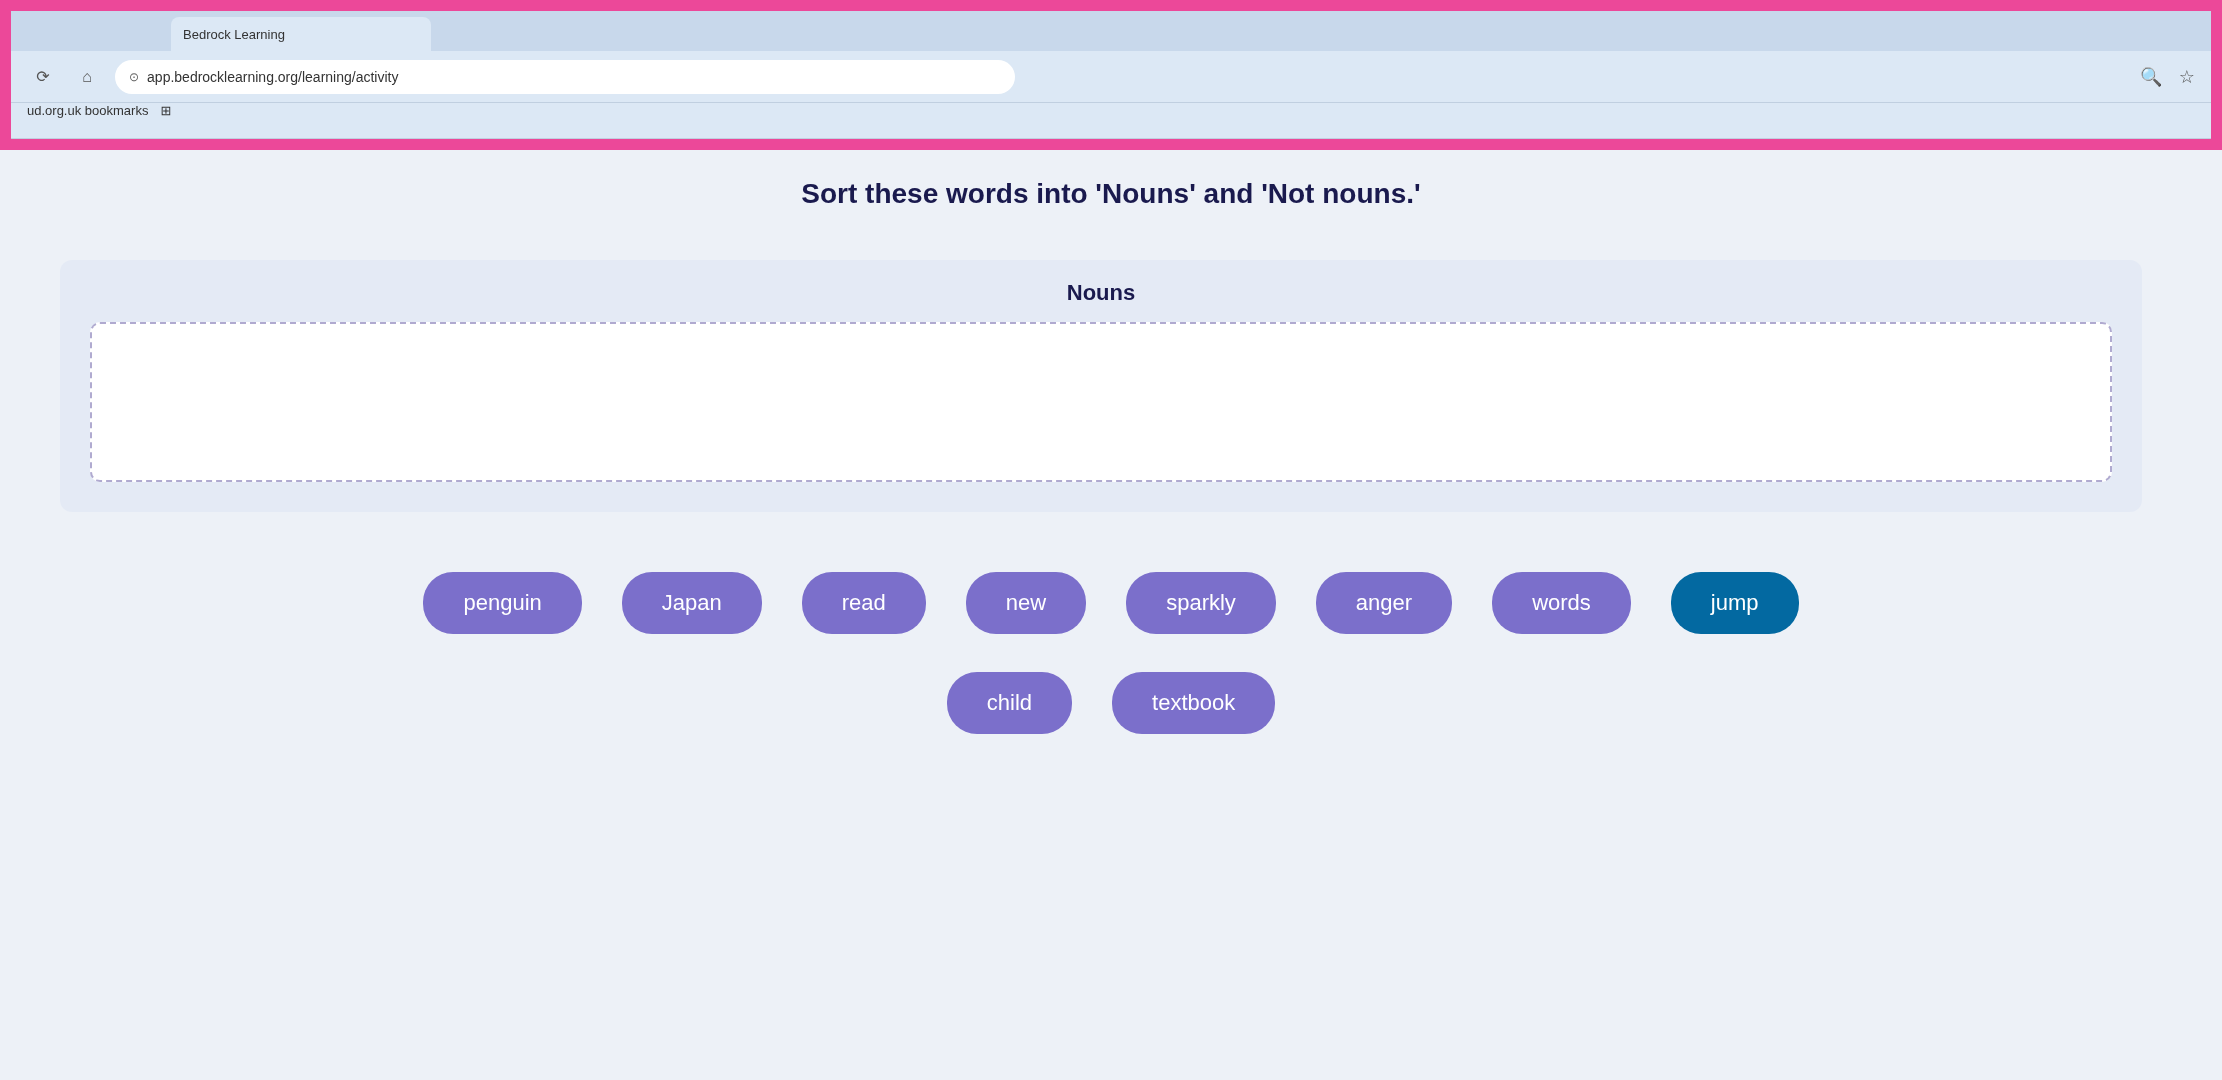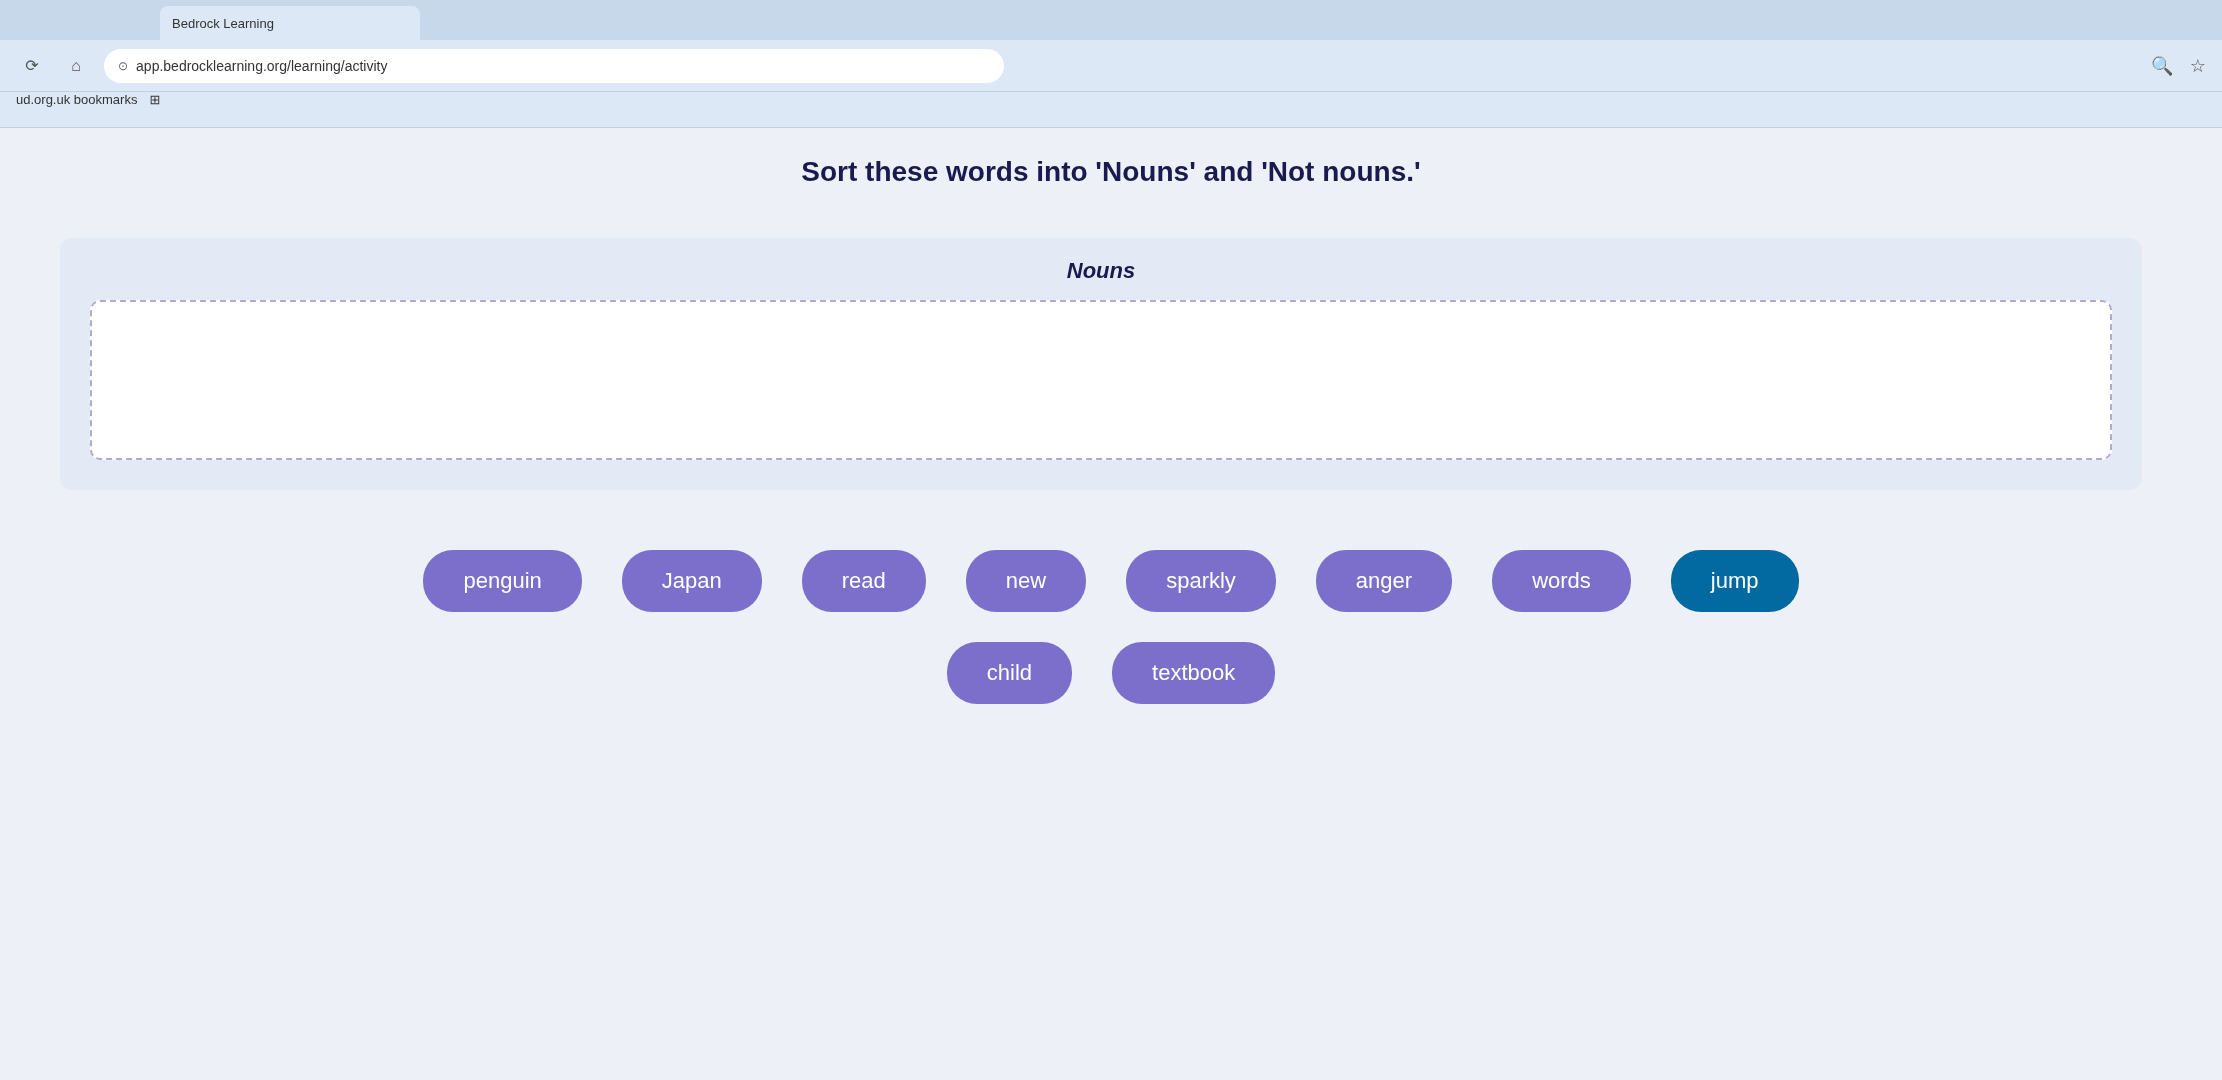--- a/index.html
+++ b/index.html
@@ -11,22 +11,22 @@
     body {
       font-family: Arial, sans-serif;
       background: #e8eef5;
       width: 2222px;
       min-height: 1080px;
       overflow-x: hidden;
     }
 
     
     .browser-chrome {
-      background: #ffffff;
-      padding: 0;
+      background: #ec4899;
+      padding: 11px;
     }
 
     .browser-tab-bar {
       background: #c8d8eb;
       height: 40px;
       display: flex;
       align-items: flex-end;
       padding-left: 160px;
     }
 
@@ -120,21 +120,20 @@
       color: #1a1a4e;
       margin-bottom: 50px;
     }
 
     
     .drop-zones {
       display: flex;
       gap: 0;
       margin-bottom: 60px;
       width: 100%;
-      font-style: italic;
     }
 
     .drop-zone-wrapper {
       flex: 1;
       background: #e4eaf5;
       border-radius: 12px;
       padding: 20px 30px 30px;
     }
 
     .drop-zone-wrapper:first-child {
@@ -154,21 +153,21 @@
       border: 2px dashed #b0aad0;
       border-radius: 10px;
       min-height: 160px;
       width: 100%;
     }
 
     
     .word-chips-section {
       display: flex;
       flex-direction: column;
-      gap: 30px;
+      gap: 38px;
       align-items: center;
     }
 
     .word-chips-row {
       display: flex;
       gap: 40px;
       align-items: center;
       justify-content: center;
       flex-wrap: nowrap;
     }

